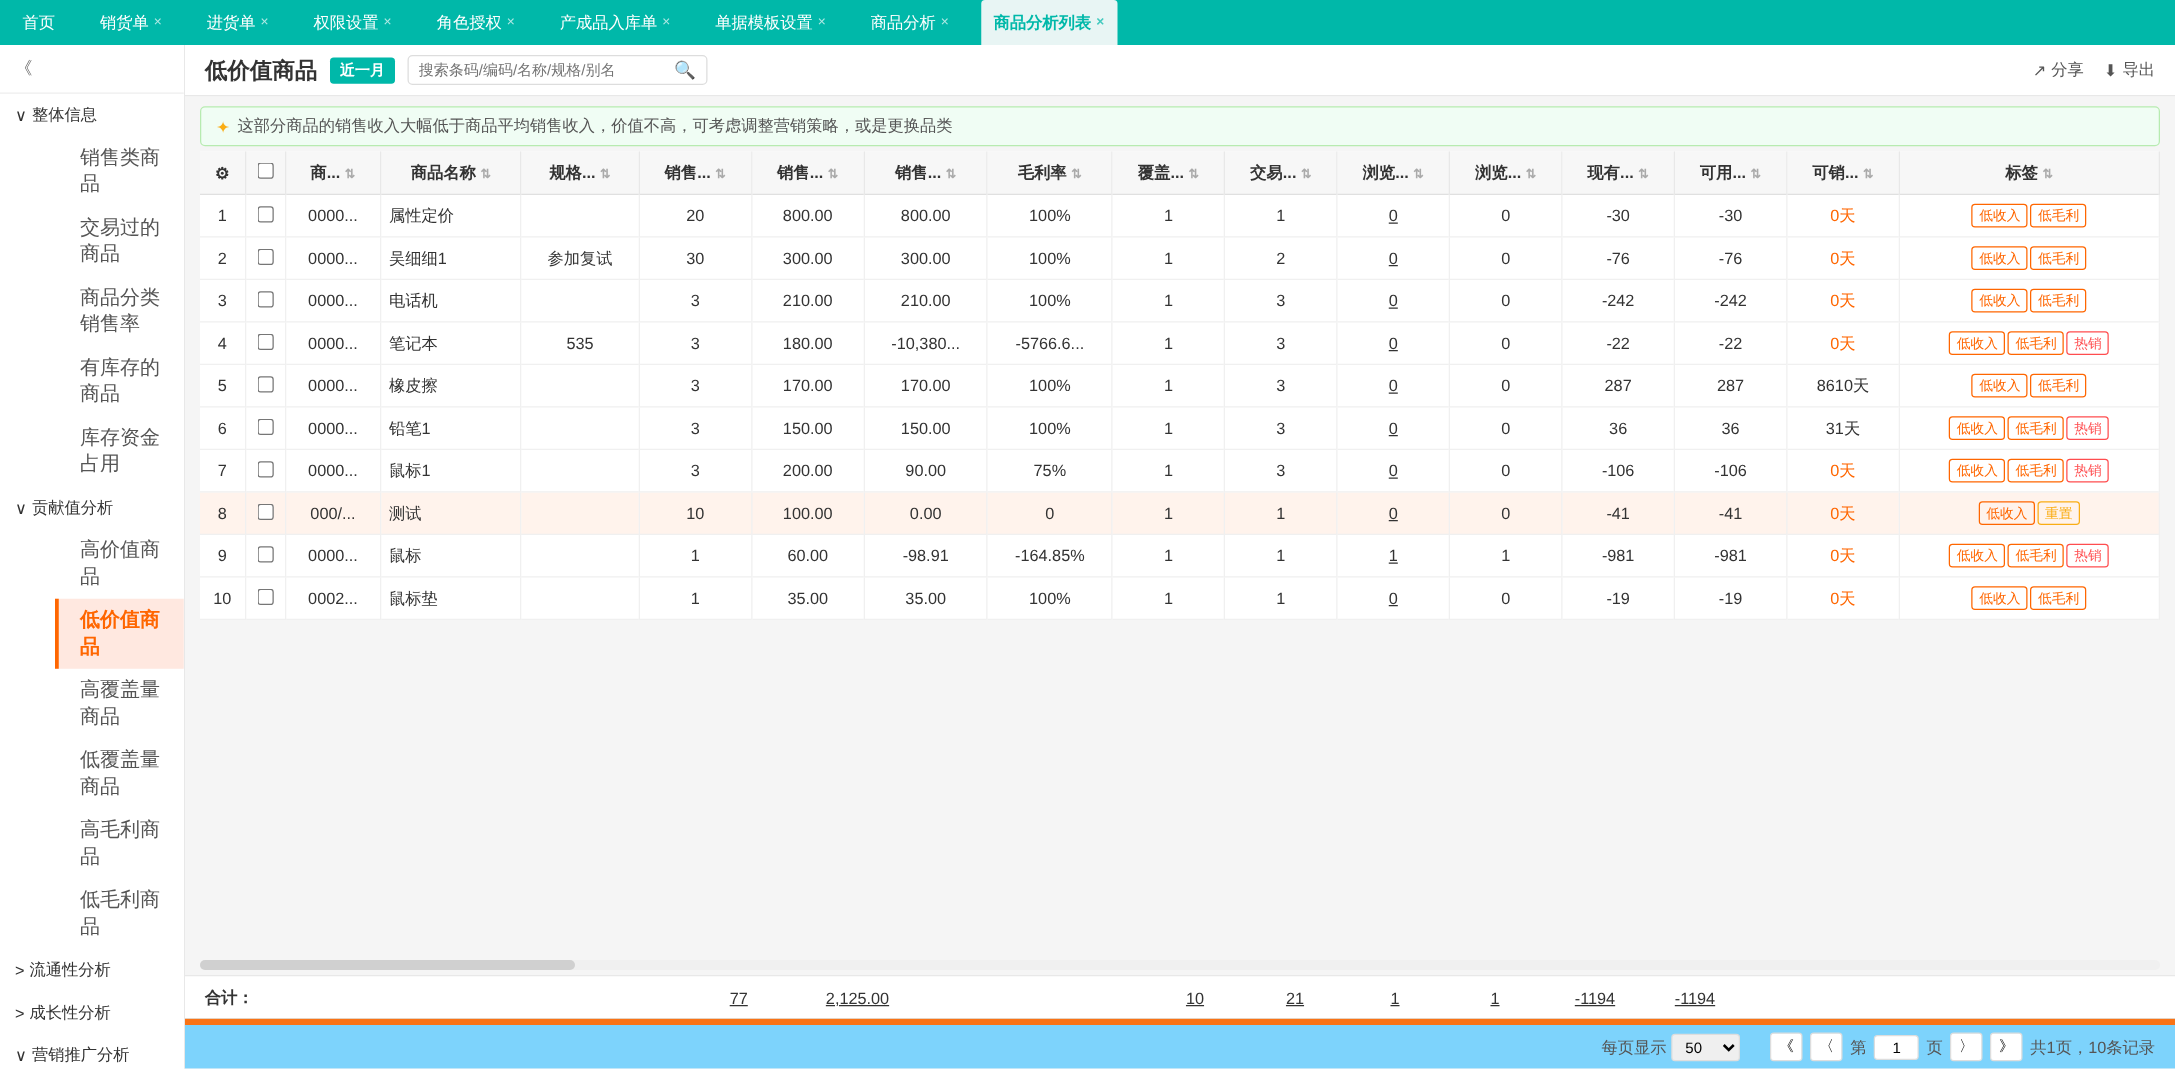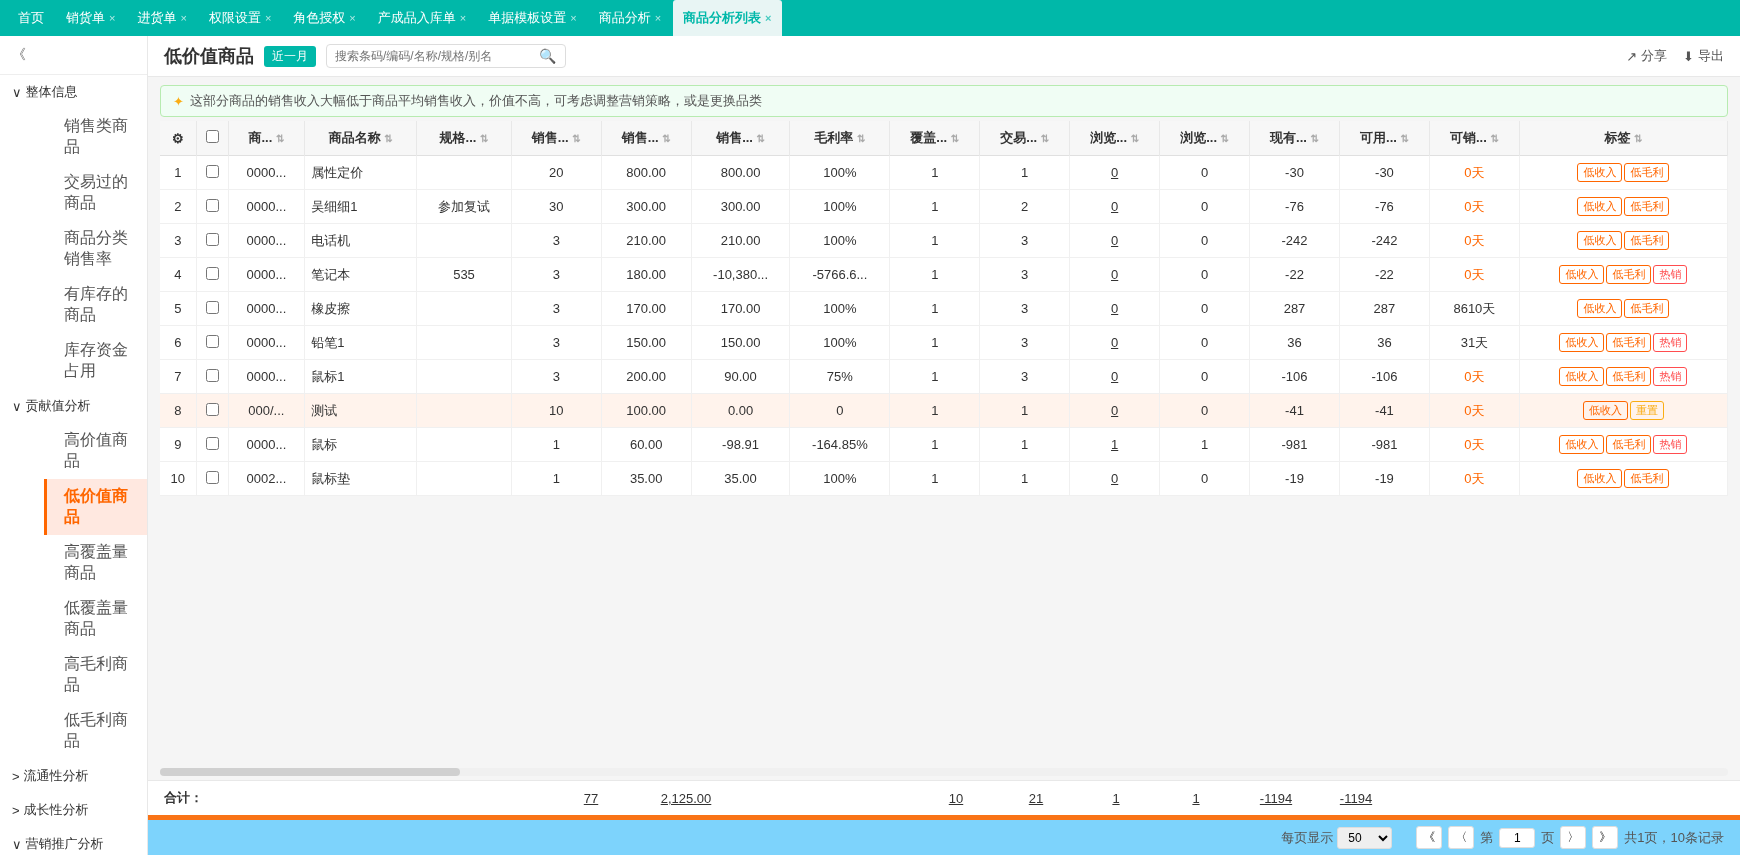--- a/index.html
+++ b/index.html
@@ -5,21 +5,21 @@
     * { box-sizing: border-box; margin: 0; padding: 0; font-family: 'Microsoft YaHei', Arial, sans-serif; font-size: 13px; }
     body { background: #f5f5f5; overflow: hidden; width: 1740px; height: 855px; }
 
     
     .top-nav {
       display: flex;
       align-items: center;
       background: #00b8a9;
       height: 36px;
       padding: 0 8px;
-      gap: 2px;
+      gap: 16px;
     }
     .nav-item {
       color: #fff;
       padding: 4px 10px;
       cursor: pointer;
       border-radius: 3px 3px 0 0;
       white-space: nowrap;
       display: flex;
       align-items: center;
       gap: 4px;
@@ -95,20 +95,21 @@
       font-size: 18px;
       font-weight: bold;
       color: #333;
     }
     .filter-tag {
       background: #00b8a9;
       color: #fff;
       border-radius: 3px;
       padding: 2px 8px;
       font-size: 12px;
+      font-weight: bold;
     }
     .search-box {
       display: flex;
       align-items: center;
       border: 1px solid #ddd;
       border-radius: 4px;
       padding: 3px 8px;
       width: 240px;
       gap: 6px;
     }

